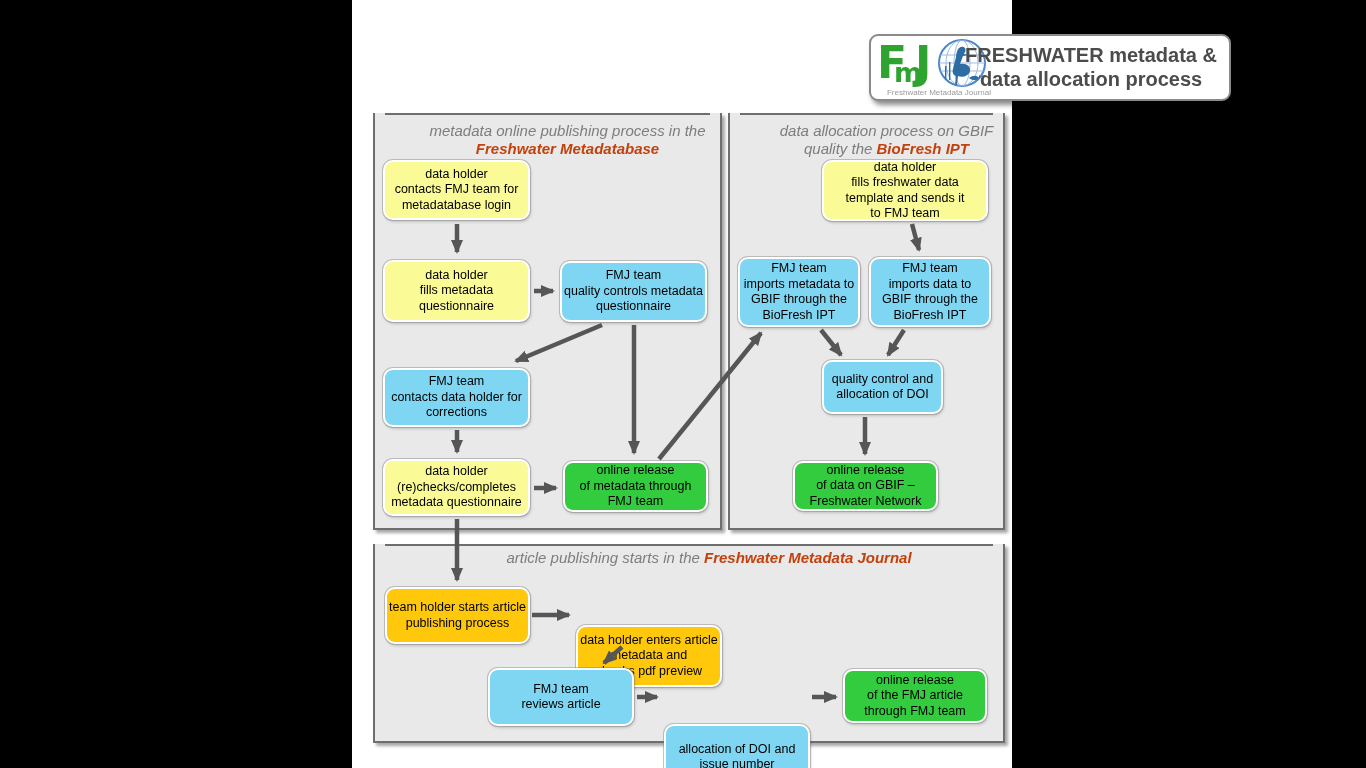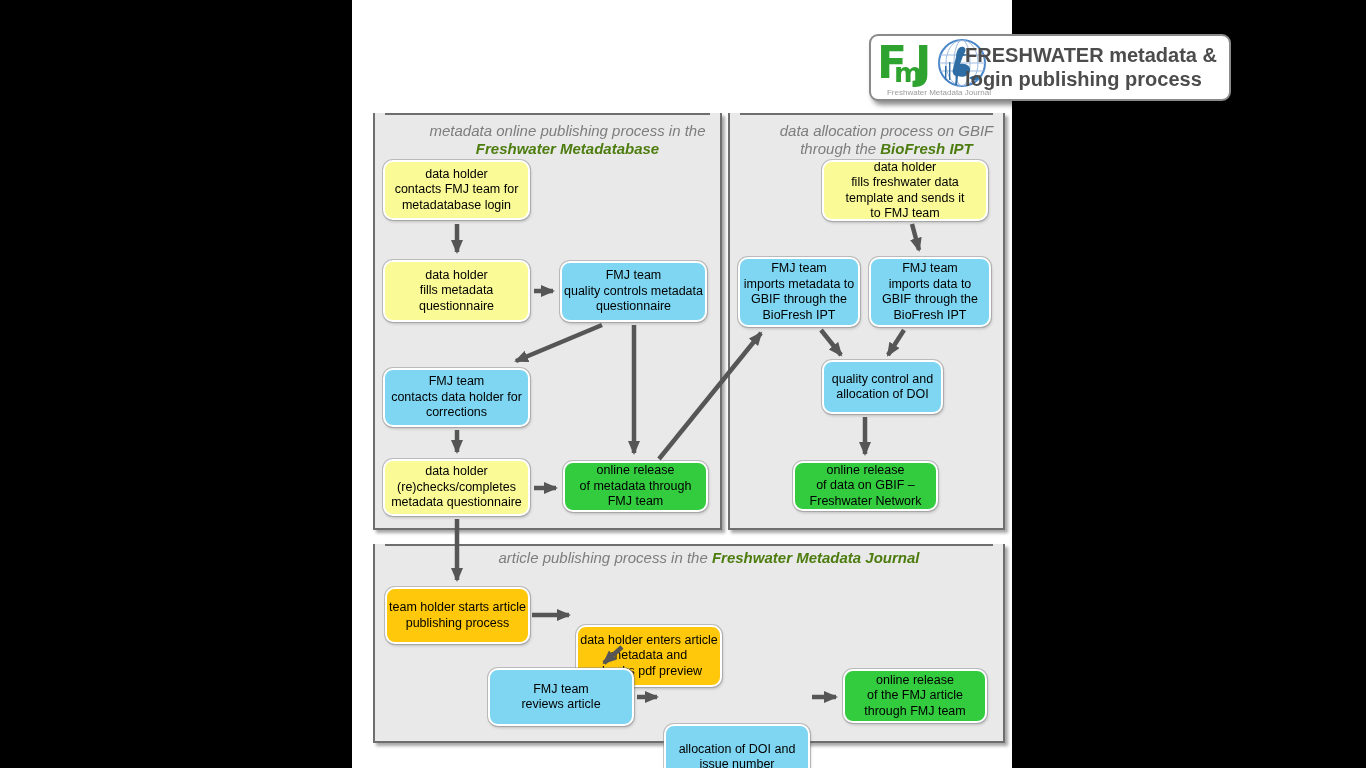--- a/index.html
+++ b/index.html
@@ -6,32 +6,32 @@
   .stage{position:relative;width:1366px;height:768px;background:#000;overflow:hidden;
          font-family:"Liberation Sans", sans-serif;}
   .page{position:absolute;left:352px;top:0;width:660px;height:768px;background:#ffffff;}
 
   
   .header-box{position:absolute;left:517px;top:34px;width:358px;height:63px;background:#fff;
               border:2px solid #8a8a8a;border-radius:9px;box-shadow:3px 4px 5px rgba(0,0,0,.45);}
   .logo-wrap{position:absolute;left:6px;top:2px;width:112px;height:50px;}
   .logo-caption{position:absolute;left:2px;top:50px;width:120px;text-align:center;
                 font-size:8px;color:#9a9a9a;}
-  .header-title{position:absolute;right:12px;top:7px;text-align:left;color:#4c4c4c;
+  .header-title{position:absolute;right:12px;top:7px;text-align:center;color:#4c4c4c;
                 font-weight:bold;font-size:20px;line-height:24px;}
 
   
   .panel{position:absolute;background:var(--c-panelBg,#e9e9e9);
          border:2px solid var(--c-panelBorder,#6e6e6e);border-top:none;
          box-shadow:3px 3px 3px rgba(0,0,0,.35);}
   .panel::before{content:"";position:absolute;top:0;left:10px;right:10px;height:2px;
                  background:var(--c-panelBorder,#6e6e6e);}
   .panel-title{position:absolute;left:0;right:0;text-align:center;font-style:italic;
                color:#7d7d7d;font-size:15px;line-height:18px;padding-left:40px;}
-  .panel-title b{color:#4d7c0f;}
+  .panel-title b{color:#c2410c;}
 
   
   .box{position:absolute;border:2px solid #fff;border-radius:10px;
        box-shadow:0 0 0 1px rgba(130,130,130,.45), 1px 2px 3px rgba(0,0,0,.18);
        display:flex;align-items:center;justify-content:center;text-align:center;
        font-size:12.5px;line-height:1.24;color:#000;white-space:pre-line;
        box-sizing:border-box;padding:1px 2px;}
   .c-yellow{background:var(--c-yellow,#FAFA96);}
   .c-blue{background:var(--c-blue,#7FD6F2);}
   .c-green{background:var(--c-green,#33CC3F);}
@@ -79,41 +79,41 @@
 
               <rect x="68" y="28" width="1.4" height="14"></rect>
               <rect x="72" y="24" width="1.4" height="18"></rect>
             </g>
           </g>
         </svg>
         <div class="logo-caption">Freshwater Metadata Journal</div>
       </div>
       <div class="header-title">
         <div>FRESHWATER metadata &amp;</div>
-        <div>login publishing process</div>
+        <div>data allocation process</div>
       </div>
     </div>
 
     <div class="panel" style="left:21px;top:113px;width:345px;height:415px;">
       <div class="panel-title" style="top:9px;">
         <div>metadata online publishing process in the</div>
         <b>Freshwater Metadatabase</b>
       </div>
     </div>
 
     <div class="panel" style="left:376px;top:113px;width:273px;height:415px;">
       <div class="panel-title" style="top:9px;">
         <div>data allocation process on GBIF</div>
-        <div><span>through the </span><b>BioFresh IPT</b></div>
+        <div><span>quality the </span><b>BioFresh IPT</b></div>
       </div>
     </div>
 
     <div class="panel" style="left:21px;top:544px;width:628px;height:197px;">
       <div class="panel-title" style="top:5px;">
-        <span>article publishing process in the </span><b>Freshwater Metadata Journal</b>
+        <span>article publishing starts in the </span><b>Freshwater Metadata Journal</b>
       </div>
     </div>
   </div>
 
   <div class="box c-yellow" style="left:383px;top:160px;width:147px;height:60px;">data holder
 contacts FMJ team for
 metadatabase login</div>
   <div class="box c-yellow" style="left:383px;top:260px;width:147px;height:62px;">data holder
 fills metadata
 questionnaire</div>

